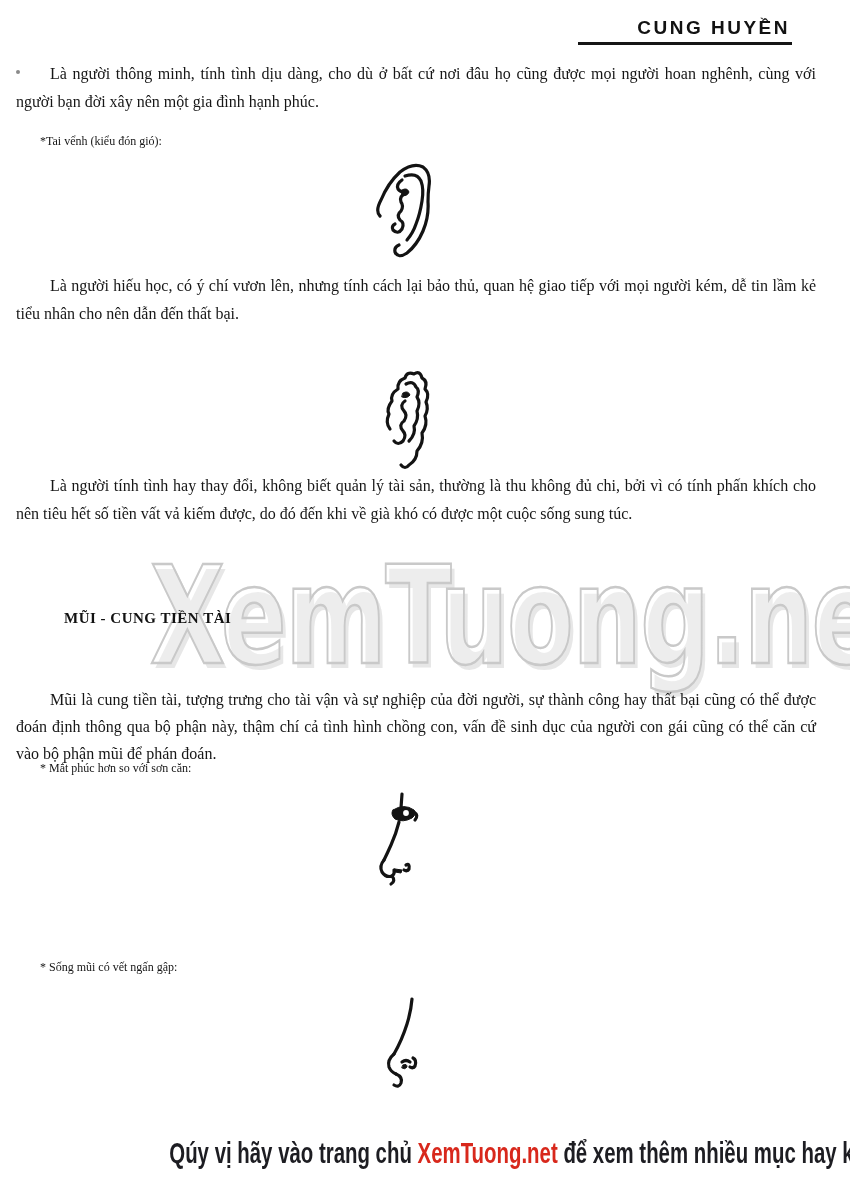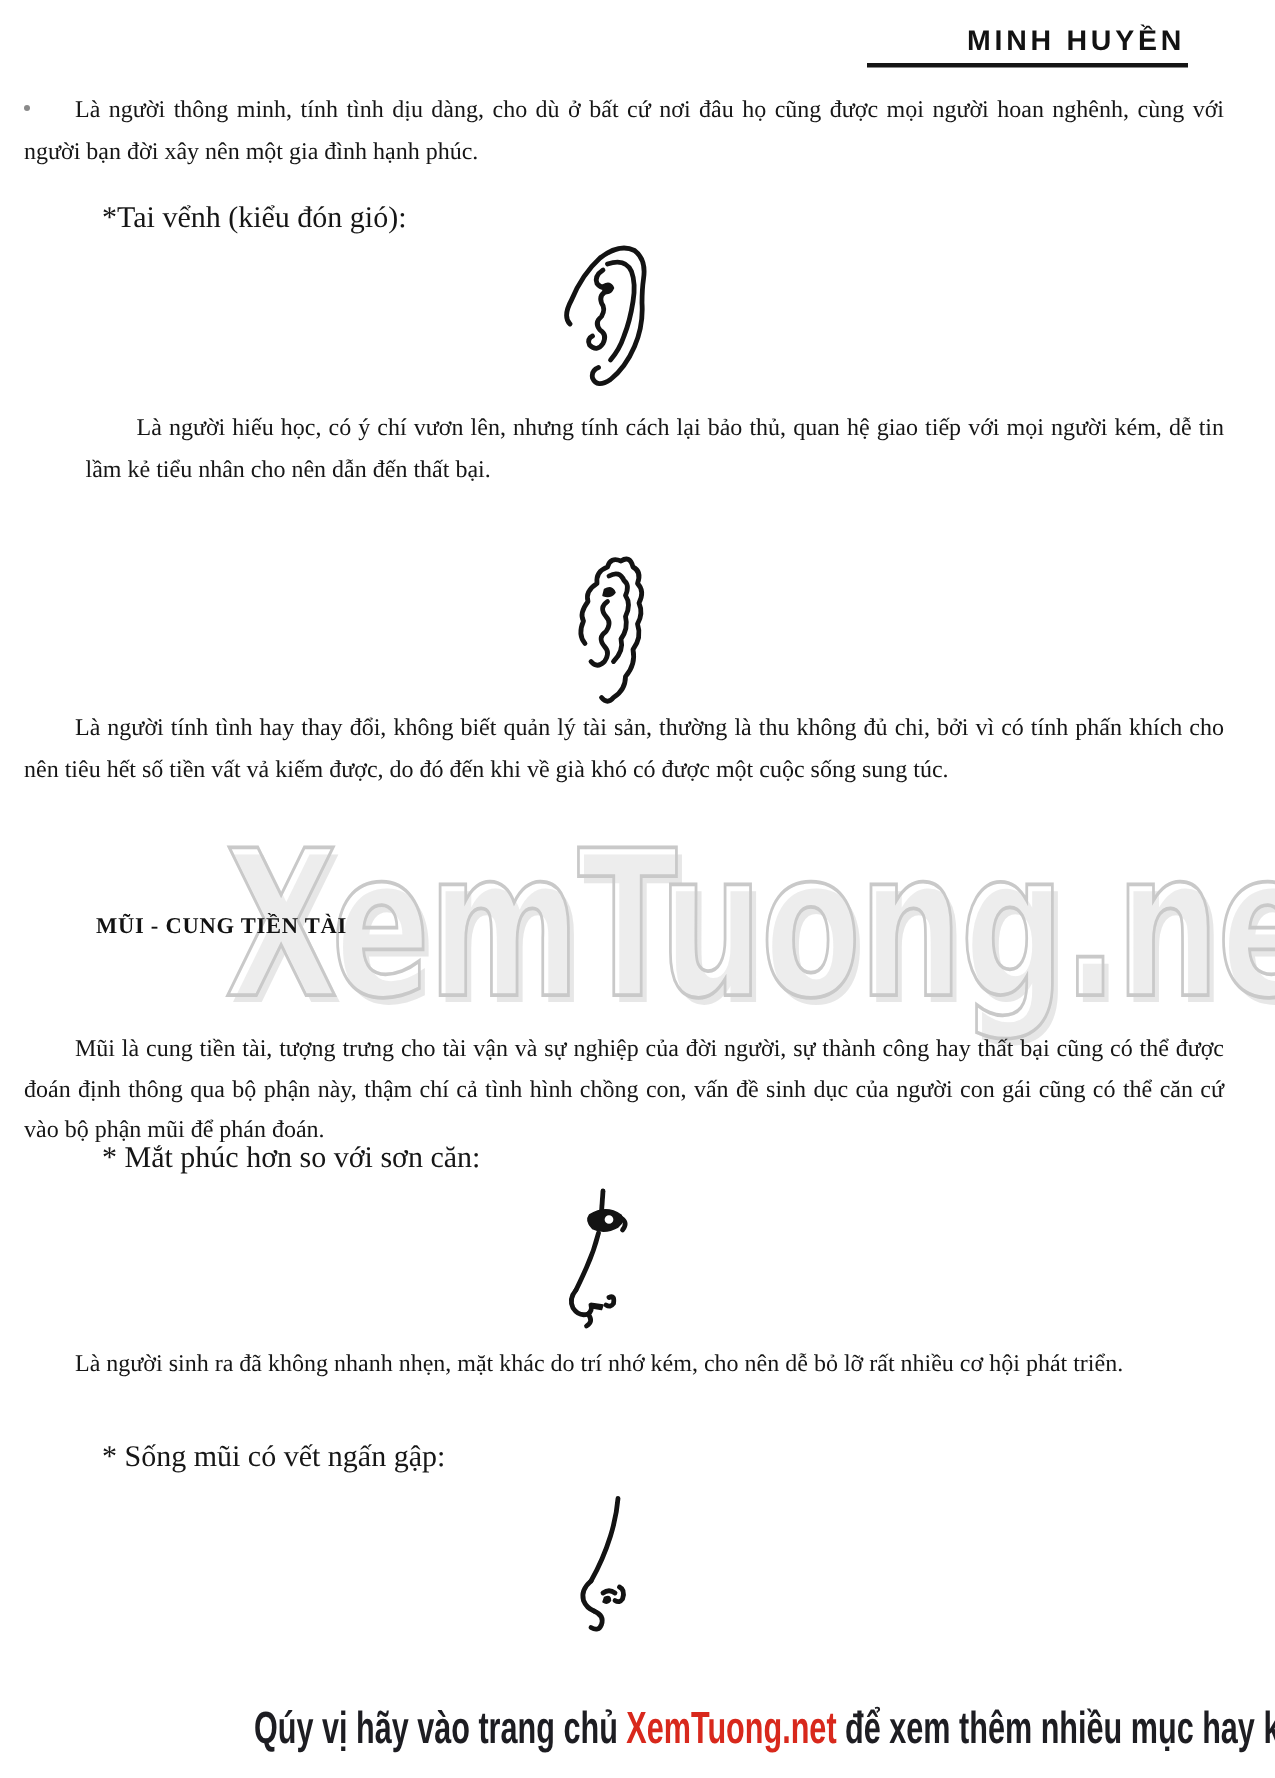--- a/index.html
+++ b/index.html
@@ -22,21 +22,21 @@
   }
   .hdr-rule{position:absolute;top:42px;left:578px;width:214px;height:3px;background:#151515;}
   .stray-dot{position:absolute;left:16px;top:70px;width:4px;height:4px;background:#8a8a8a;border-radius:50%;}
   
   .para{
     position:absolute;left:16px;right:34px;
     font-size:16px;line-height:27.5px;text-align:justify;
     text-indent:34px;color:var(--text);
   }
   .bullet{
-    position:absolute;left:40px;font-size:20px;color:var(--text);white-space:nowrap;margin-left:28px;
+    position:absolute;left:40px;font-size:12px;color:var(--text);white-space:nowrap;
   }
   .section-heading{
     position:absolute;left:64px;top:610px;
     font-size:15px;font-weight:bold;letter-spacing:0.5px;color:#121212;
   }
   
   .watermark{
     position:absolute;top:538px;left:0;right:0;text-align:center;
     z-index:1;pointer-events:none;
   }
@@ -74,37 +74,37 @@
 <body>
 
 <div id="page">
 
   <div class="watermark">
     <span>XemTuong.net</span>
   </div>
 
   <div class="content-layer">
 
-    <div class="hdr-title">MINH HUYỀN</div>
+    <div class="hdr-title">CUNG HUYỀN</div>
     <div class="hdr-rule"></div>
     <div class="stray-dot"></div>
 
     <div class="para" style="top:60px;">Là người thông minh, tính tình dịu dàng, cho dù ở bất cứ nơi đâu họ cũng được mọi người hoan nghênh, cùng với người bạn đời xây nên một gia đình hạnh phúc.</div>
 
     <div class="bullet" style="top:134px;">*Tai vểnh (kiểu đón gió):</div>
 
     <svg class="illus" style="left:372px;top:160px;" width="64" height="102" viewBox="0 0 64 102">
       <path d="M8 56 Q3 51 9 40 Q16 23 28 12 Q41 2 51 7 Q59 13 57 26 Q56 33 56 42 Q57 57 51 71 Q45 85 35 93 Q26 99 23 92 Q22 87 27 85"></path>
       <path d="M33 16 Q45 12 49 21 Q52 29 50 41 Q48 54 44 64 Q41 73 35 80"></path>
       <path d="M30 20 Q24 24 26 29 Q29 33 34 31"></path>
       <path d="M33 34 Q27 36 29 42 Q32 46 29 51 Q24 55 28 60 Q33 63 30 69 Q26 75 21 70 Q19 66 23 64"></path>
       <path class="fill" d="M30 30 Q35 27 37 32 Q35 37 30 35 Z"></path>
     </svg>
 
-    <div class="para" style="top:272px;margin-left:41px;">Là người hiếu học, có ý chí vươn lên, nhưng tính cách lại bảo thủ, quan hệ giao tiếp với mọi người kém, dễ tin lầm kẻ tiểu nhân cho nên dẫn đến thất bại.</div>
+    <div class="para" style="top:272px;">Là người hiếu học, có ý chí vươn lên, nhưng tính cách lại bảo thủ, quan hệ giao tiếp với mọi người kém, dễ tin lầm kẻ tiểu nhân cho nên dẫn đến thất bại.</div>
 
 
     <svg class="illus" style="left:376px;top:365px;" width="60" height="114" viewBox="0 0 60 114">
       <path d="M14 64 Q9 58 13 49 Q10 44 16 36 Q14 29 22 24 Q21 16 29 13 Q31 6 38 9 Q44 5 46 13 Q52 16 49 24 Q54 29 50 37 Q53 44 49 51 Q52 60 46 68 Q48 78 41 86 Q41 95 33 100 Q29 105 25 100"></path>
       <path d="M30 19 Q37 15 40 22 Q44 25 41 32 Q45 38 41 46 Q43 54 38 61 Q40 69 33 76"></path>
       <path d="M29 36 Q23 40 28 46 Q32 50 28 56 Q22 60 27 66 Q31 70 27 76 Q22 81 18 76"></path>
       <path class="fill" d="M27 28 Q32 25 34 30 Q31 34 26 32 Z"></path>
     </svg>
 
     <div class="para" style="top:472px;">Là người tính tình hay thay đổi, không biết quản lý tài sản, thường là thu không đủ chi, bởi vì có tính phấn khích cho nên tiêu hết số tiền vất vả kiếm được, do đó đến khi về già khó có được một cuộc sống sung túc.</div>
@@ -120,21 +120,20 @@
       <path class="fill" d="M17 18 Q28 11 38 18 Q41 22 36 26 Q27 31 19 27 Q14 22 17 18 Z"></path>
       <circle cx="30" cy="21" r="4"></circle>
       <path d="M38 20 Q43 23 39 28"></path>
       <path d="M23 30 Q20 42 15 53 Q11 62 8 68"></path>
       <path d="M8 68 Q3 74 6 80 Q10 86 16 84 Q19 82 18 78"></path>
       <path d="M16 84 Q20 89 15 92"></path>
       <path class="fill" d="M19 77 L26 78 L25 81 L19 80 Z"></path>
       <path d="M30 73 Q34 71 33 77 Q31 80 28 78"></path>
     </svg>
 
-    <div class="para" style="top:896px;">Là người sinh ra đã không nhanh nhẹn, mặt khác do trí nhớ kém, cho nên dễ bỏ lỡ rất nhiều cơ hội phát triển.</div>
 
     <div class="bullet" style="top:960px;">* Sống mũi có vết ngấn gập:</div>
 
     <svg class="illus" style="left:380px;top:997px;" width="44" height="92" viewBox="0 0 44 92">
       <path d="M32 2 Q31 14 27 27 Q22 43 14 57"></path>
       <path d="M14 57 Q7 63 9 70 Q11 75 16 77"></path>
       <path d="M16 77 Q23 80 21 86 Q19 91 14 88"></path>
       <path d="M22 65 Q26 62 30 65"></path>
       <path class="fill" d="M23 68 Q27 66 27 70 Q25 73 22 71 Z"></path>
       <path d="M33 61 Q37 63 35 69 Q33 72 30 70"></path>

